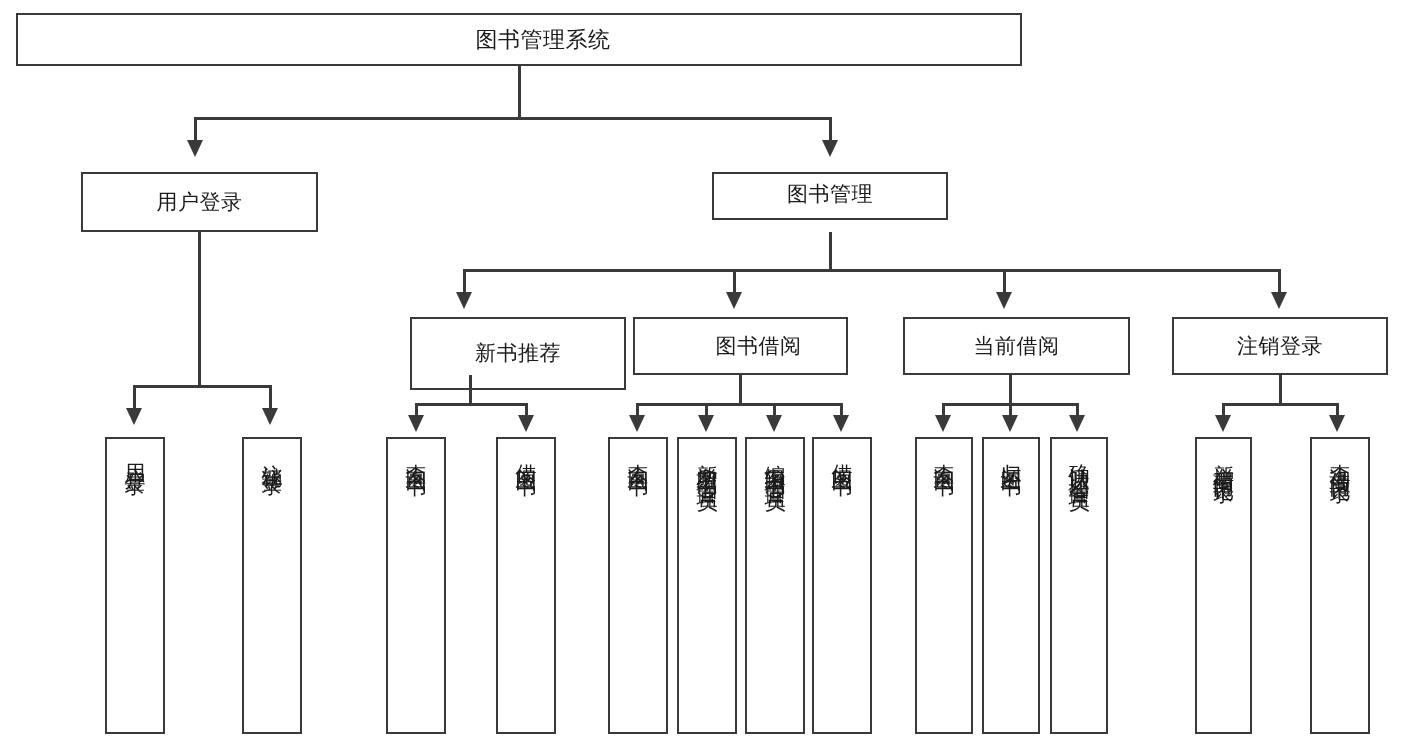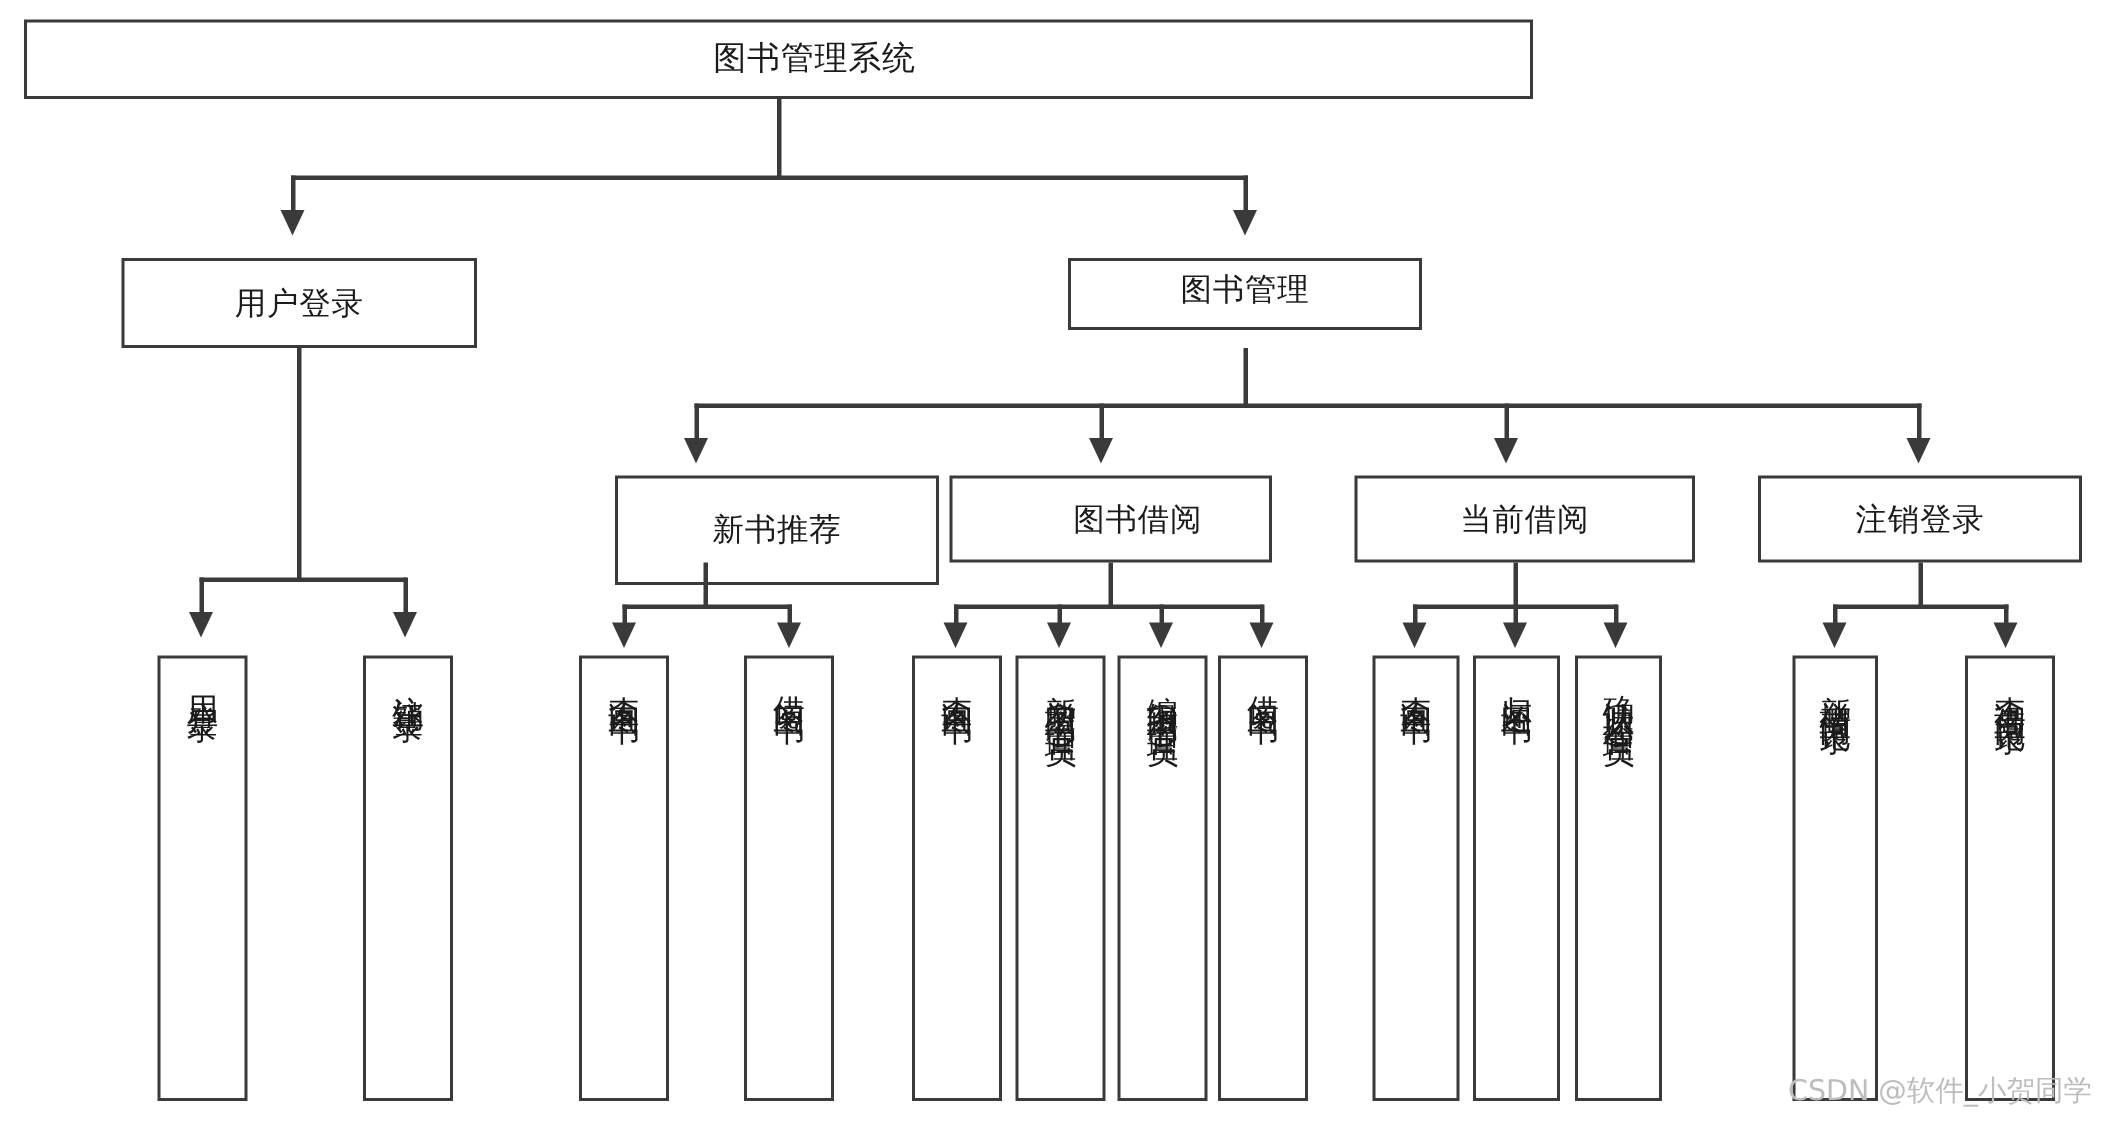--- a/index.html
+++ b/index.html
@@ -208,15 +208,14 @@
     <span class="node-label">确认归还（管理员）</span>
   </div>
 
   <div class="node vert" style="left:1195px; top:437px; width:57px; height:297px;">
     <span class="node-label">新增借阅记录</span>
   </div>
   <div class="node vert" style="left:1310px; top:437px; width:60px; height:297px;">
     <span class="node-label">查询借阅记录</span>
   </div>
 
-  <div id="watermark" style="left:1192px; top:714px;">CSDN @软件_小贺同学</div>
 
 </div>
 
 </body></html>

